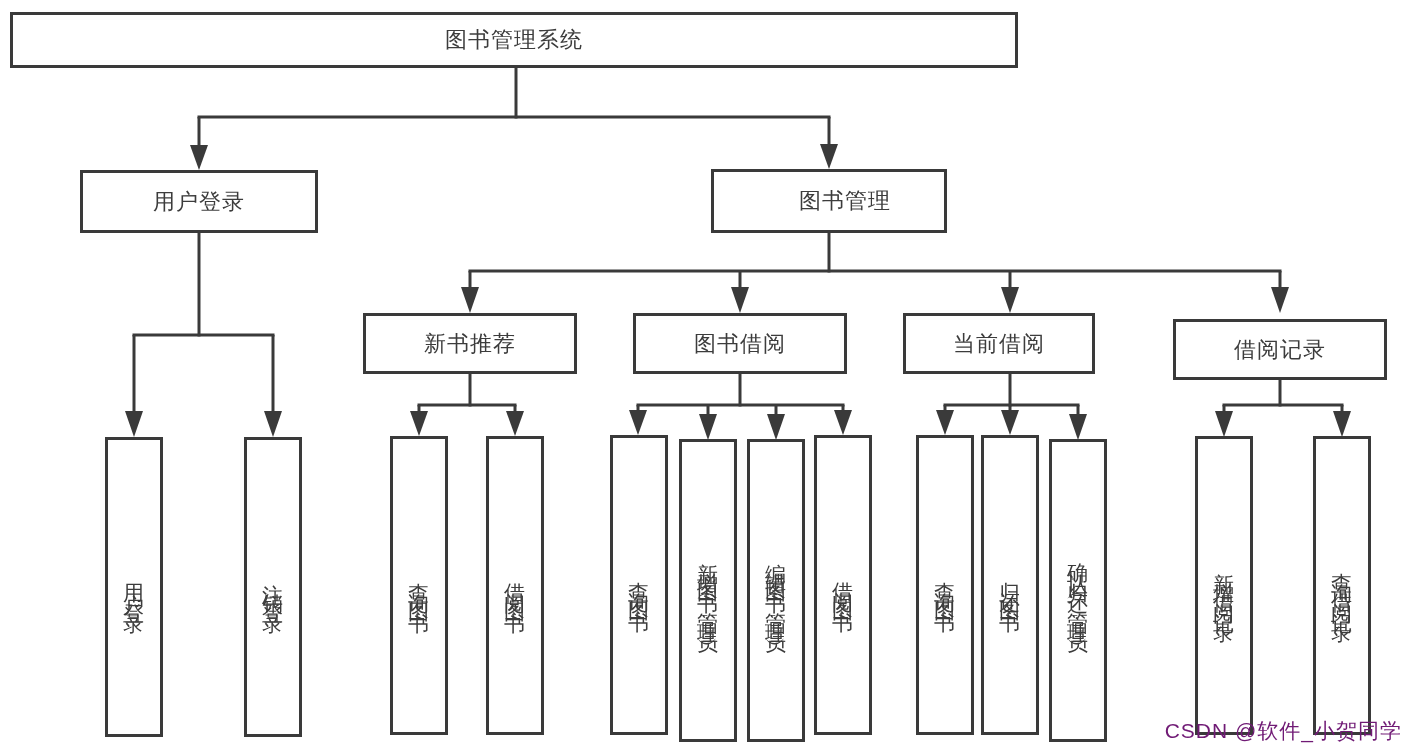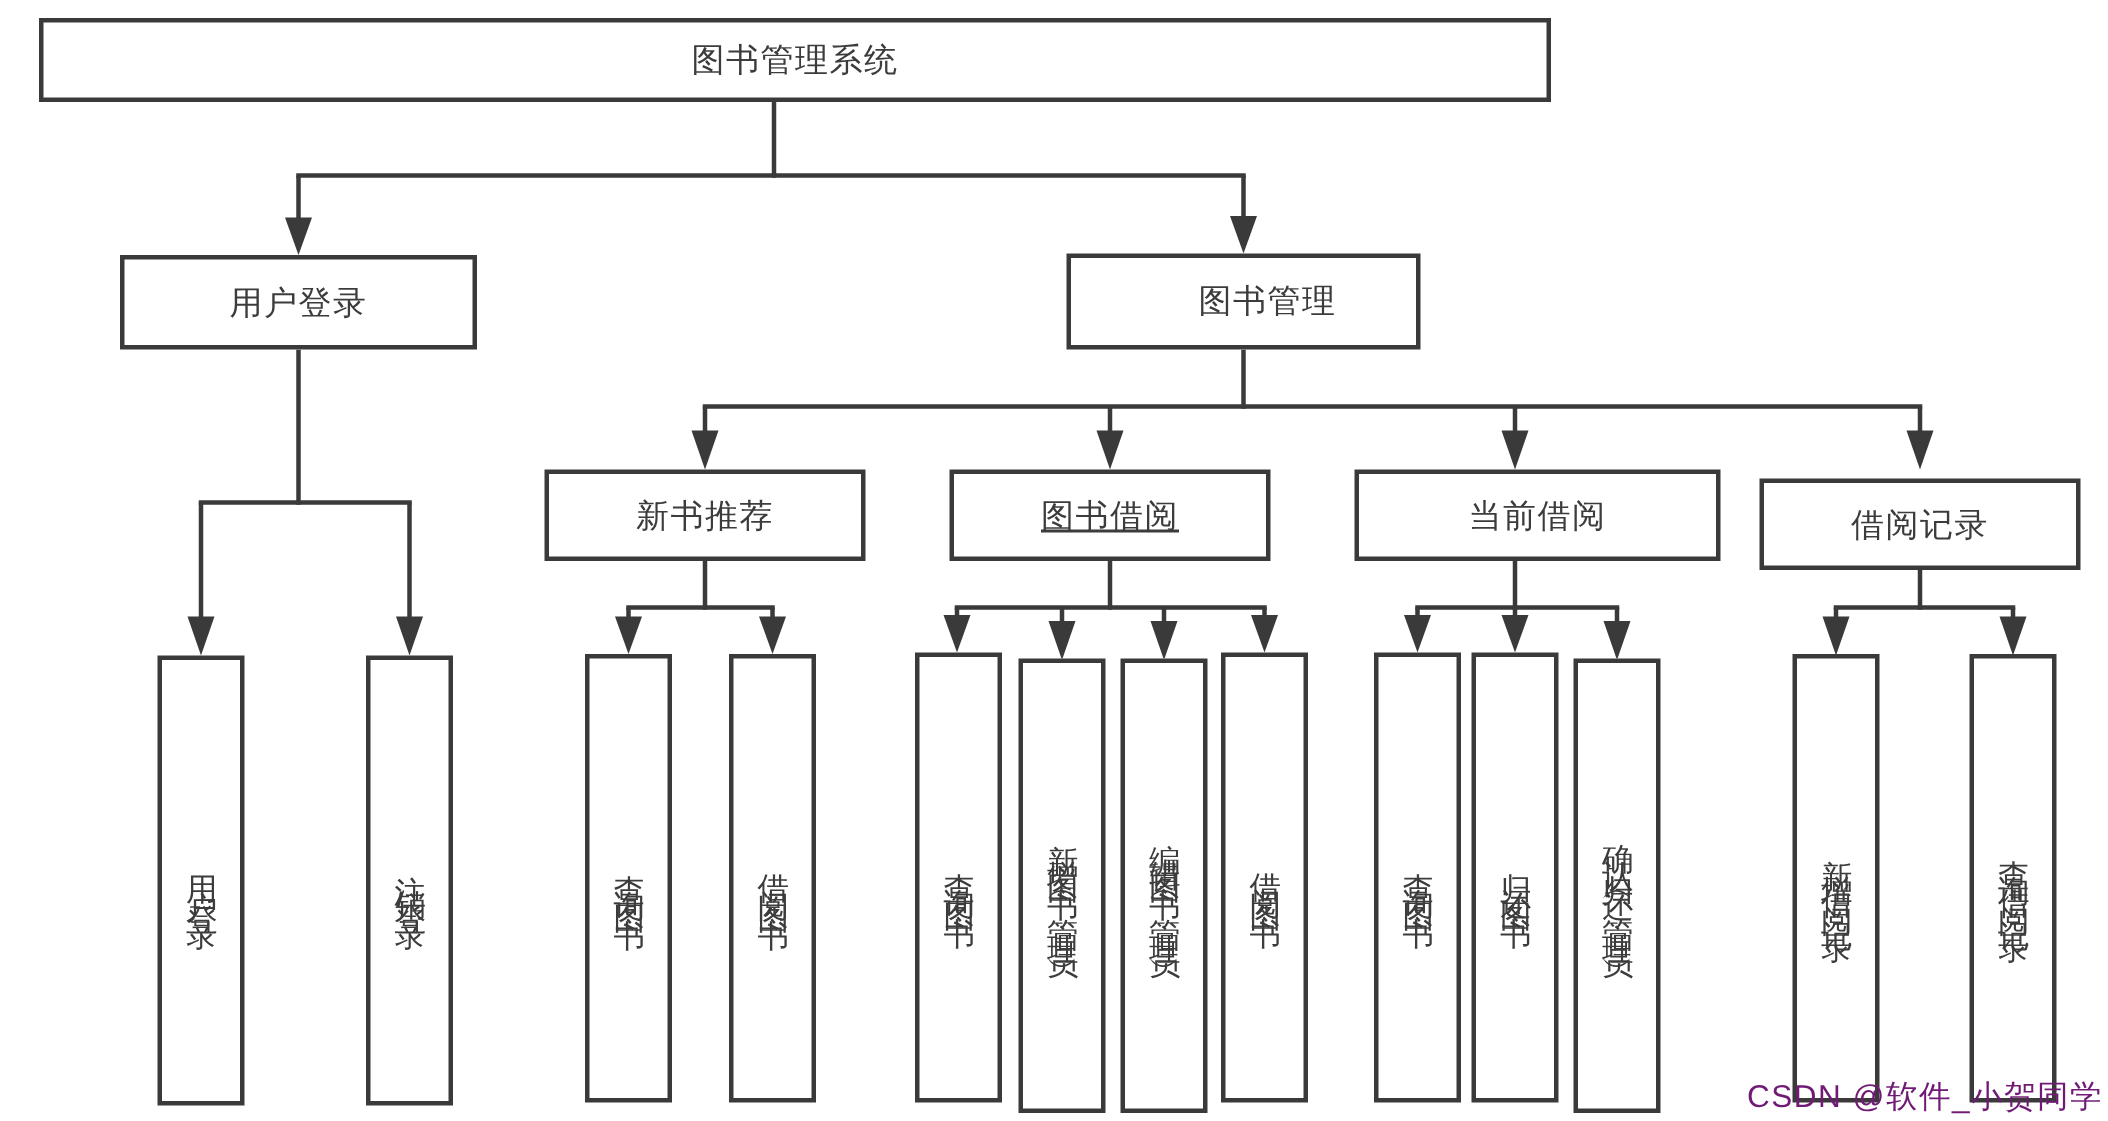--- a/index.html
+++ b/index.html
@@ -108,38 +108,38 @@
       <polygon points="767,414 785,414 776,440"></polygon>
       <polygon points="834,410 852,410 843,435"></polygon>
       <polygon points="936,410 954,410 945,435"></polygon>
       <polygon points="1001,410 1019,410 1010,435"></polygon>
       <polygon points="1069,414 1087,414 1078,440"></polygon>
       <polygon points="1215,411 1233,411 1224,437"></polygon>
       <polygon points="1333,411 1351,411 1342,437"></polygon>
     </g>
   </svg>
 
-  <div class="hbox" style="left:10px;top:12px;width:1008px;height:56px;margin-left:16px;">
+  <div class="hbox" style="left:10px;top:12px;width:1008px;height:56px;">
     <span>图书管理系统</span>
   </div>
 
   <div class="hbox" style="left:80px;top:170px;width:238px;height:63px;">
     <span>用户登录</span>
   </div>
   <div class="hbox" style="left:711px;top:169px;width:236px;height:64px;padding-left:32px;">
     <span>图书管理</span>
   </div>
 
   <div class="hbox" style="left:363px;top:313px;width:214px;height:61px;align-items:center;">
     <span>新书推荐</span>
   </div>
-  <div class="hbox" style="left:633px;top:313px;width:214px;height:61px;text-decoration:underline;">
+  <div class="hbox" style="left:633px;top:313px;width:214px;height:61px;">
     <span>图书借阅</span>
   </div>
-  <div class="hbox" style="left:903px;top:313px;width:244px;height:61px;">
+  <div class="hbox" style="left:903px;top:313px;width:192px;height:61px;">
     <span>当前借阅</span>
   </div>
   <div class="hbox" style="left:1173px;top:319px;width:214px;height:61px;">
     <span>借阅记录</span>
   </div>
 
   <div class="vbox" style="left:105px;top:437px;height:300px;">
     <span class="vtext">用户登录</span>
   </div>
   <div class="vbox" style="left:244px;top:437px;height:300px;">

